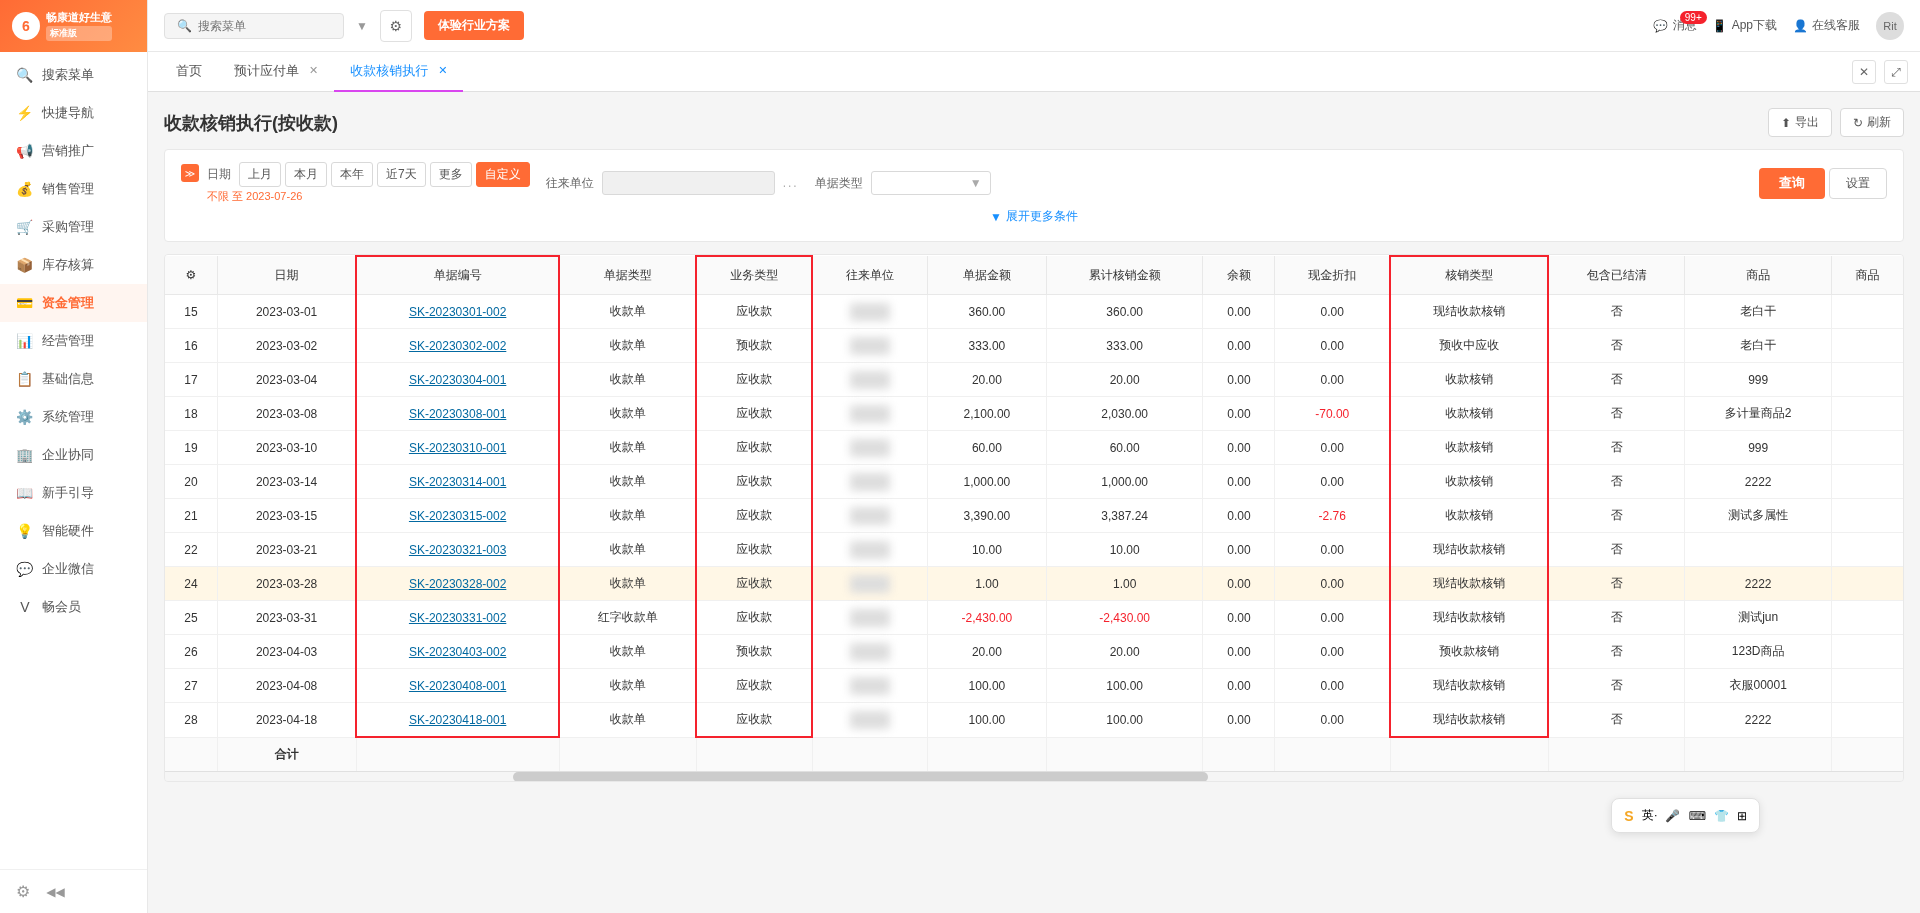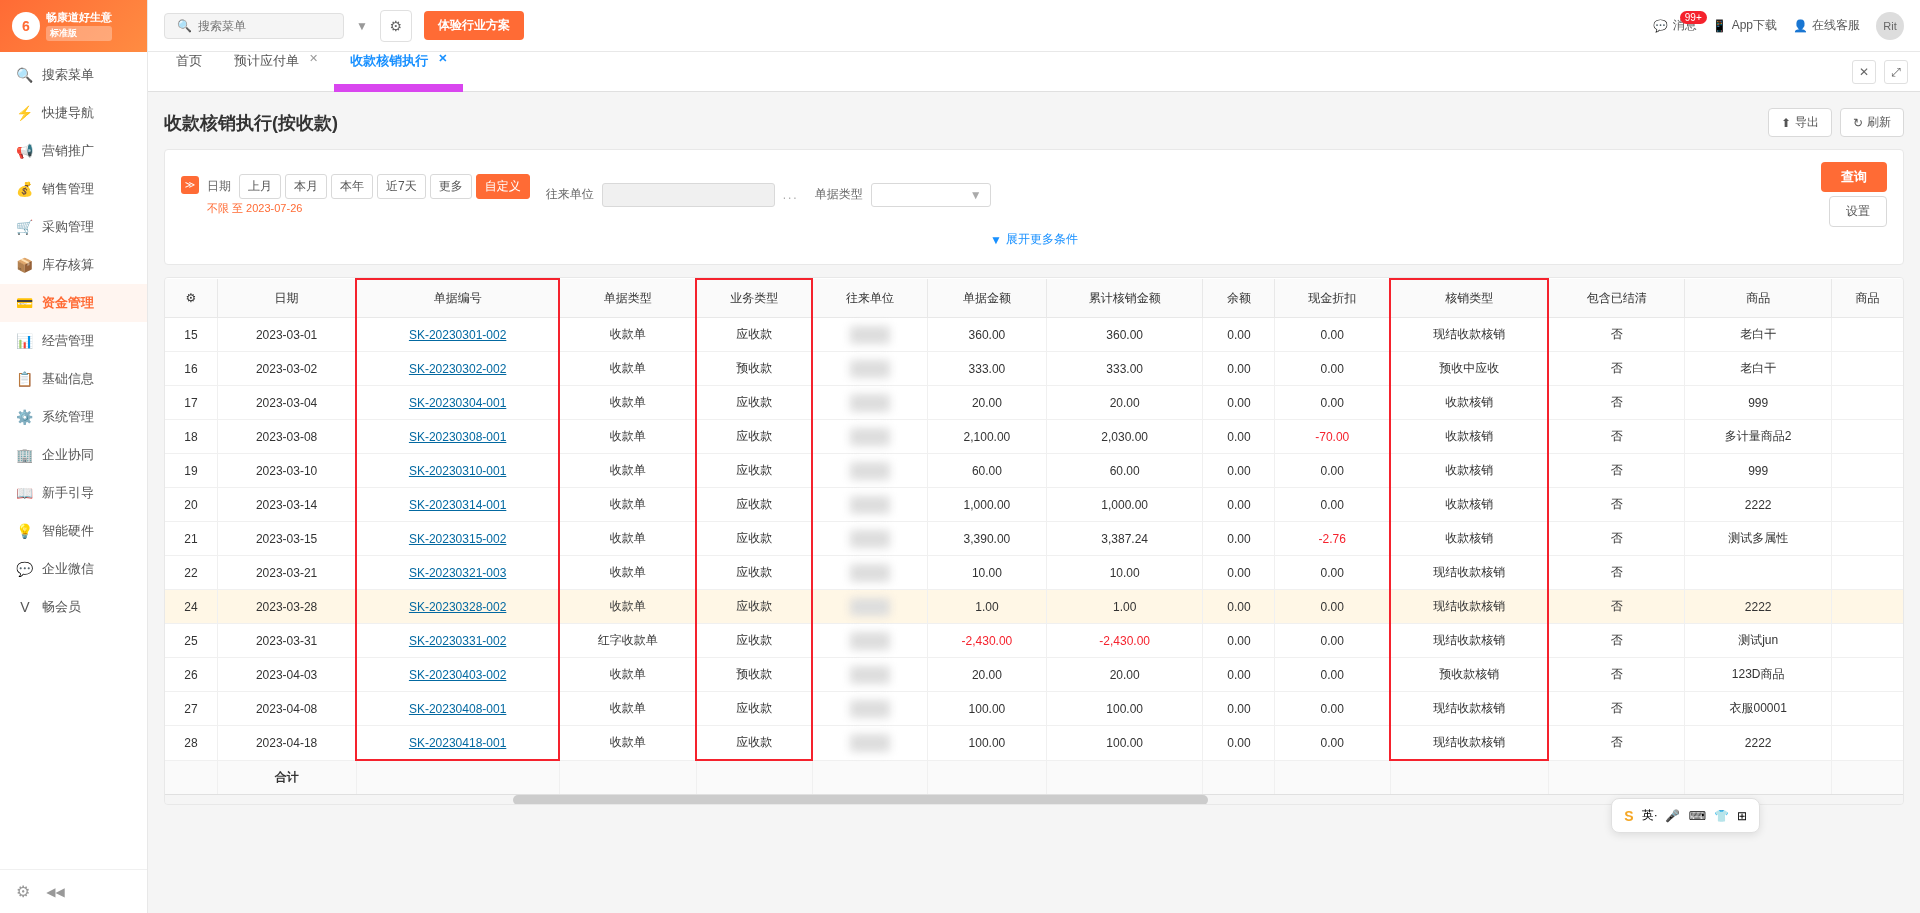--- a/index.html
+++ b/index.html
@@ -82,25 +82,25 @@
     .topbar-avatar { width: 28px; height: 28px; border-radius: 50%; background: #ddd; display: flex; align-items: center; justify-content: center; font-size: 11px; color: #666; }
 
     
     .tabbar {
       background: #fff;
       border-bottom: 1px solid #e0e0e0;
       display: flex; align-items: center; padding: 0 12px;
       height: 40px; gap: 0;
     }
     .tab {
-      padding: 0 16px; height: 40px; display: flex; align-items: flex-start; gap: 6px;
+      padding: 0 16px; height: 40px; display: flex; align-items: center; gap: 6px;
       cursor: pointer; font-size: 13px; color: #555; border-bottom: 2px solid transparent;
       white-space: nowrap;
     }
-    .tab.active { color: #1890ff; border-bottom: 8px solid #d946ef; font-weight: 700; }
+    .tab.active { color: #1890ff; border-bottom: 2px solid #d946ef; font-weight: 400; }
     .tab .tab-close { color: #999; font-size: 11px; margin-left: 4px; cursor: pointer; }
     .tab.active .tab-close { color: #1890ff; }
     .tabbar-spacer { flex: 1; }
     .tabbar-controls { display: flex; align-items: center; gap: 8px; }
     .tab-ctrl-btn { width: 24px; height: 24px; display: flex; align-items: center; justify-content: center; cursor: pointer; color: #666; border: 1px solid #e0e0e0; border-radius: 3px; font-size: 12px; }
 
     
     .page-content { flex: 1; overflow: auto; padding: 16px; background: #f5f5f5; }
     .page-header { display: flex; align-items: center; justify-content: space-between; margin-bottom: 12px; }
     .page-title { font-size: 18px; font-weight: bold; color: #333; }
@@ -341,21 +341,21 @@
 
         <div class="filter-item">
           <span class="filter-label">单据类型</span>
           <div class="filter-select">
             <span style="flex:1;"></span>
             <span class="filter-select-arrow">▼</span>
           </div>
         </div>
 
         <div style="flex:1;"></div>
-        <div style="display:flex;flex-direction:column;gap:4px;align-items:flex-end;">
+        <div style="display:flex;gap:4px;">
           <button class="query-btn">查询</button>
           <button class="setting-btn">设置</button>
         </div>
       </div>
       <div class="expand-more">
         <span>▼</span>
         <span>展开更多条件</span>
       </div>
     </div>
 

